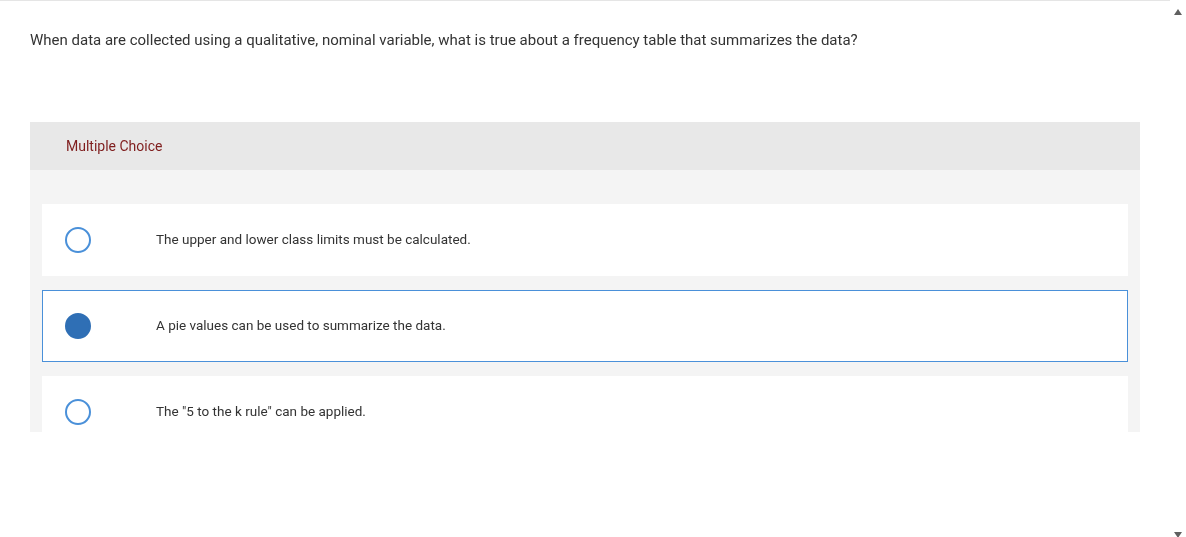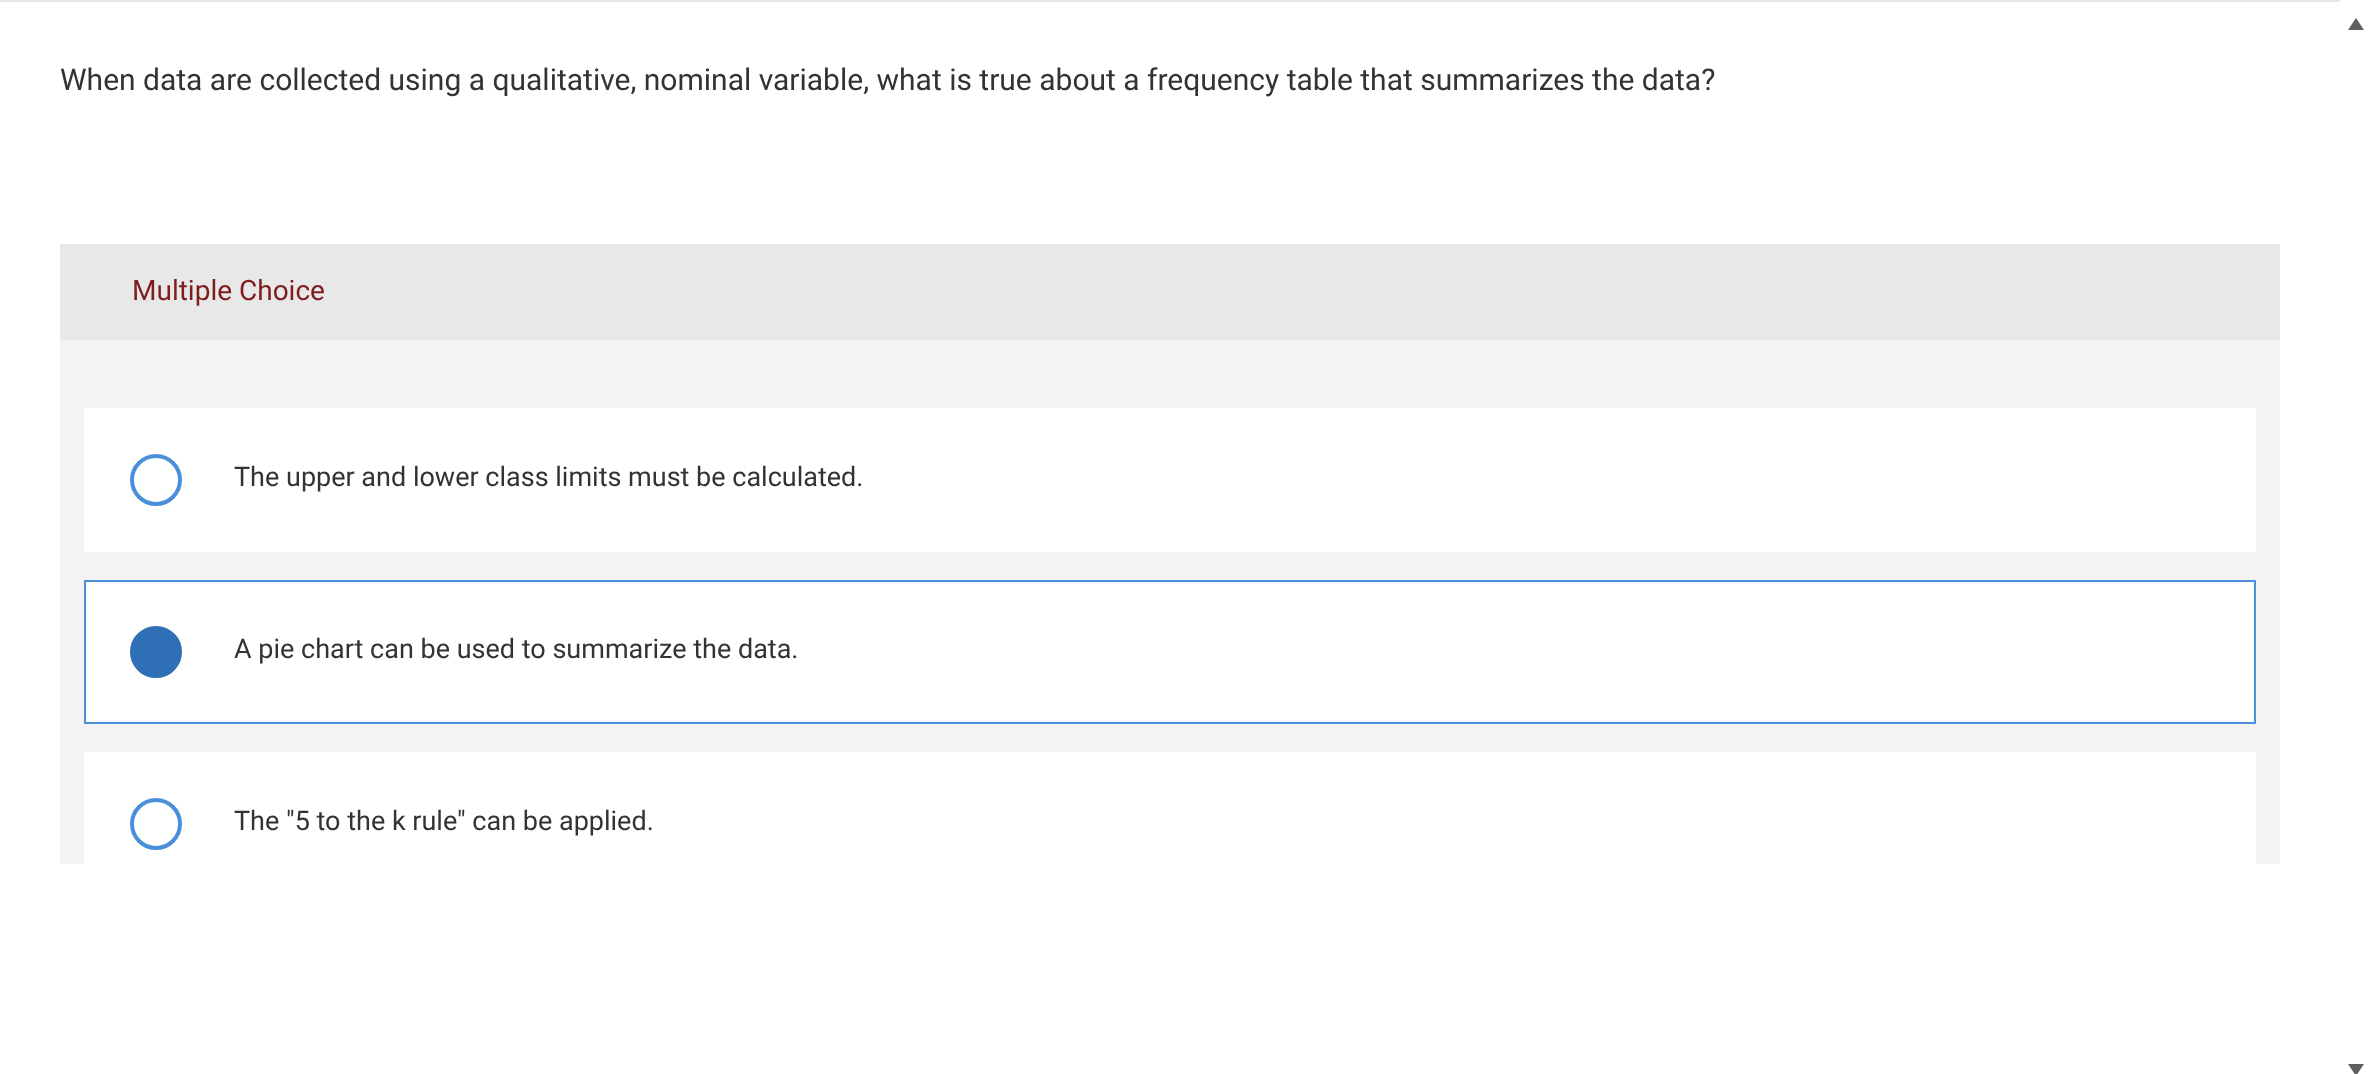--- a/index.html
+++ b/index.html
@@ -106,20 +106,21 @@
       justify-content: center;
     }
     .radio-circle.filled {
       background: #2f6fb5;
       border-color: #2f6fb5;
     }
     .option-text {
       font-size: 13.5px;
       color: #333333;
       line-height: 1.4;
+      margin-left: 39px;
     }
   </style>
 </head>
 <body>
 
 <div class="scroll-arrow-up">
   <svg viewBox="0 0 10 10">
       <polygon points="5,2 9,8 1,8" fill="#606060"></polygon>
     </svg>
 </div>
@@ -138,21 +139,21 @@
     <div class="mc-header">Multiple Choice</div>
     <div class="options-wrapper">
 
       <div class="option-row">
         <div class="radio-circle"></div>
         <div class="option-text">The upper and lower class limits must be calculated.</div>
       </div>
 
       <div class="option-row selected">
         <div class="radio-circle filled"></div>
-        <div class="option-text">A pie chart can be used to summarize the data.</div>
+        <div class="option-text">A pie values can be used to summarize the data.</div>
       </div>
 
 
       <div class="option-row">
         <div class="radio-circle"></div>
         <div class="option-text">The "5 to the k rule" can be applied.</div>
       </div>
 
     </div>
   </div>

